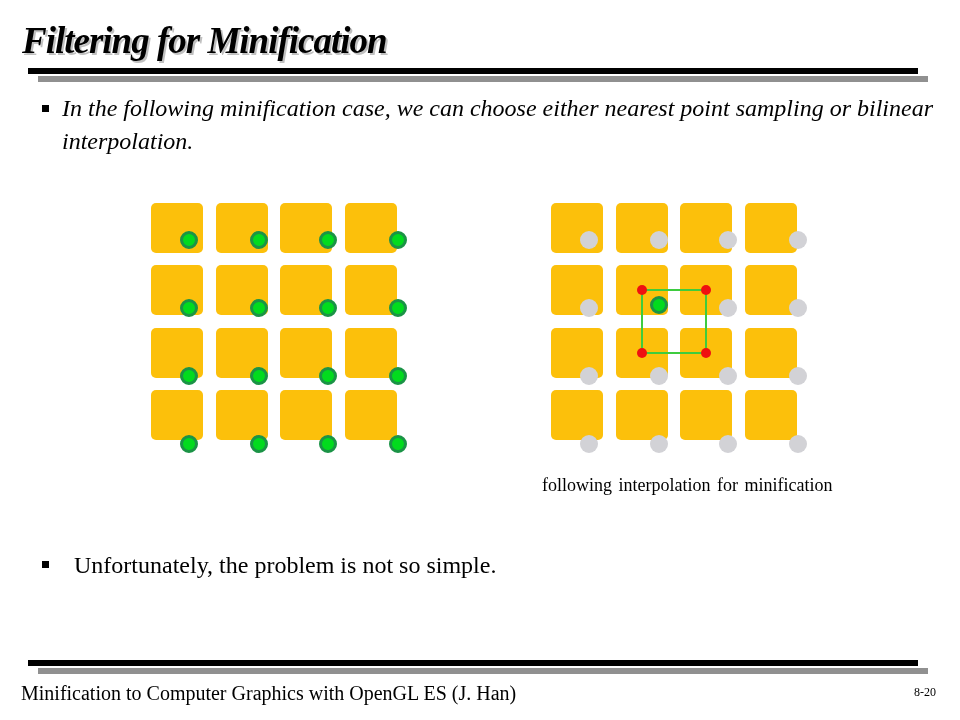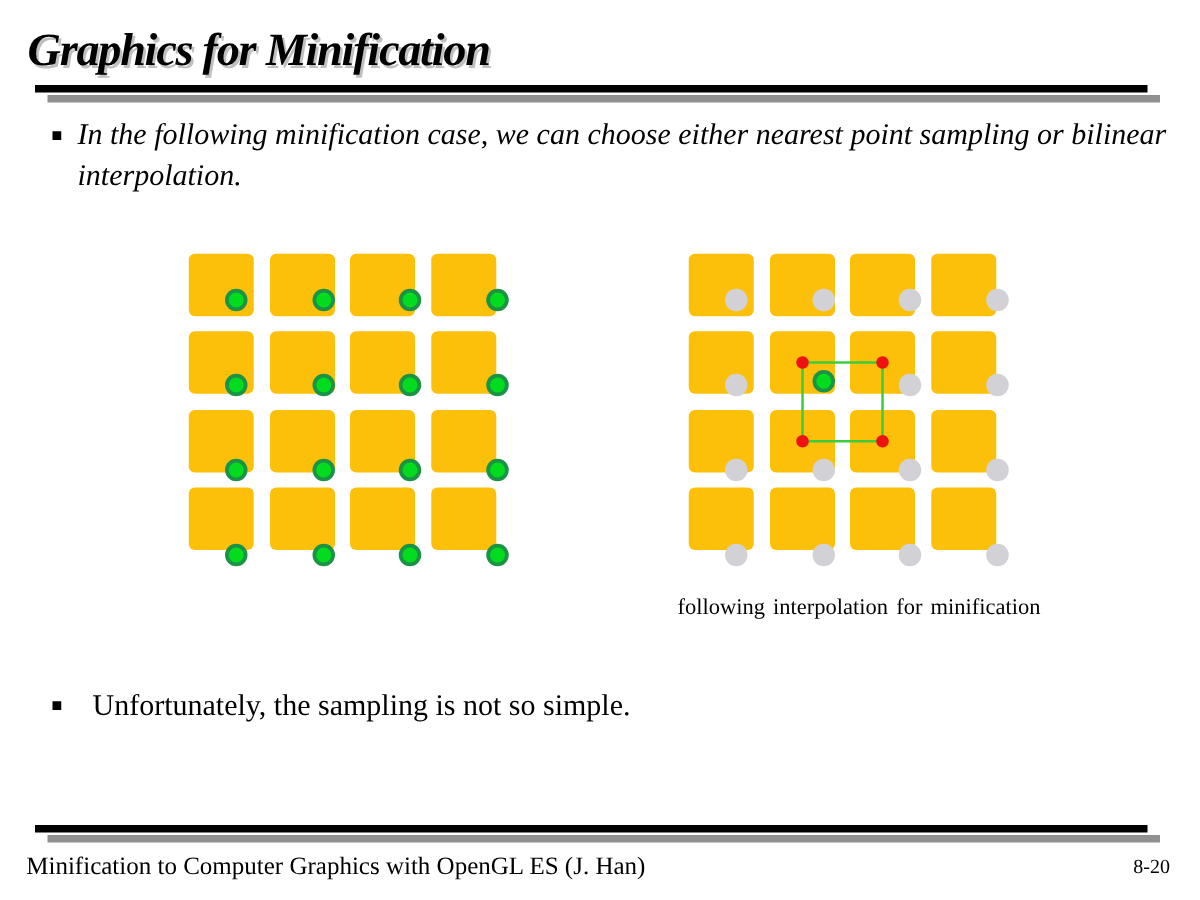--- a/index.html
+++ b/index.html
@@ -17,35 +17,35 @@
   #title-bar-black{left:28px;top:68px;width:890px;background:var(--rule-black);}
   #title-bar-gray{left:38px;top:76px;width:890px;background:var(--rule-gray);}
   #footer-bar-black{left:28px;top:660px;width:890px;background:var(--rule-black);}
   #footer-bar-gray{left:38px;top:668px;width:890px;background:var(--rule-gray);}
   .bullet-sq{width:7px;height:7px;background:#000;}
   .bullet-text{font-size:24px;line-height:33px;}
   #bullet1{left:62px;top:92px;width:875px;font-style:italic;}
   #bullet2{left:74px;top:549px;width:700px;}
   #caption{left:542px;top:475px;font-size:18px;word-spacing:2px;white-space:nowrap;}
   #footer-left{left:21px;top:682px;font-size:20px;white-space:nowrap;}
-  #footer-right{right:24px;top:685px;font-size:16px;}
+  #footer-right{right:24px;top:685px;font-size:12px;}
   .diagram{position:absolute;left:0;top:0;width:0;height:0;overflow:visible;}
   .texel{position:absolute;background:var(--texel-orange);z-index:1;}
   .dot{position:absolute;border-radius:50%;box-sizing:border-box;z-index:4;}
   .green-dot{background:var(--sample-green-fill);border:3px solid var(--sample-green-ring);}
   .gray-dot{background:var(--texel-gray-dot);}
   .red-dot{position:absolute;border-radius:50%;background:var(--red-corner-dot);z-index:6;}
   .bilinear-rect{position:absolute;border:2px solid var(--bilinear-rect-green);box-sizing:border-box;z-index:3;}
 </style>
 </head>
 <body>
 
 <div id="slide">
 
-  <div id="title" class="abs">Graphics for Minification</div>
+  <div id="title" class="abs">Filtering for Minification</div>
   <div id="title-bar-black" class="bar"></div>
   <div id="title-bar-gray" class="bar"></div>
 
   <div class="abs bullet-sq" style="left:42px;top:105px;"></div>
   <div id="bullet1" class="abs bullet-text">In the following minification case, we can choose either nearest point sampling or bilinear interpolation.</div>
 
   <div id="left-diagram" class="diagram">
       <div class="texel" style="left: 151px; top: 203px; width: 52px; height: 50px; border-radius: 5px;"></div>
       <div class="texel" style="left: 215.7px; top: 203px; width: 52px; height: 50px; border-radius: 5px;"></div>
       <div class="texel" style="left: 280.4px; top: 203px; width: 52px; height: 50px; border-radius: 5px;"></div>
@@ -115,20 +115,20 @@
       <div class="red-dot" style="left: 636.7px; top: 285.3px; width: 10px; height: 10px;"></div>
       <div class="red-dot" style="left: 701.4px; top: 285.3px; width: 10px; height: 10px;"></div>
       <div class="red-dot" style="left: 636.7px; top: 347.6px; width: 10px; height: 10px;"></div>
       <div class="red-dot" style="left: 701.4px; top: 347.6px; width: 10px; height: 10px;"></div>
       <div class="dot green-dot" style="left: 649.5px; top: 295.5px; width: 18px; height: 18px; z-index: 7;"></div>
     </div>
 
   <div id="caption" class="abs">following interpolation for minification</div>
 
   <div class="abs bullet-sq" style="left:42px;top:561px;"></div>
-  <div id="bullet2" class="abs bullet-text">Unfortunately, the sampling is not so simple.</div>
+  <div id="bullet2" class="abs bullet-text">Unfortunately, the problem is not so simple.</div>
 
   <div id="footer-bar-black" class="bar"></div>
   <div id="footer-bar-gray" class="bar"></div>
   <div id="footer-left" class="abs">Minification to Computer Graphics with OpenGL ES (J. Han)</div>
   <div id="footer-right" class="abs">8-20</div>
 
 </div>
 
 </body></html>

